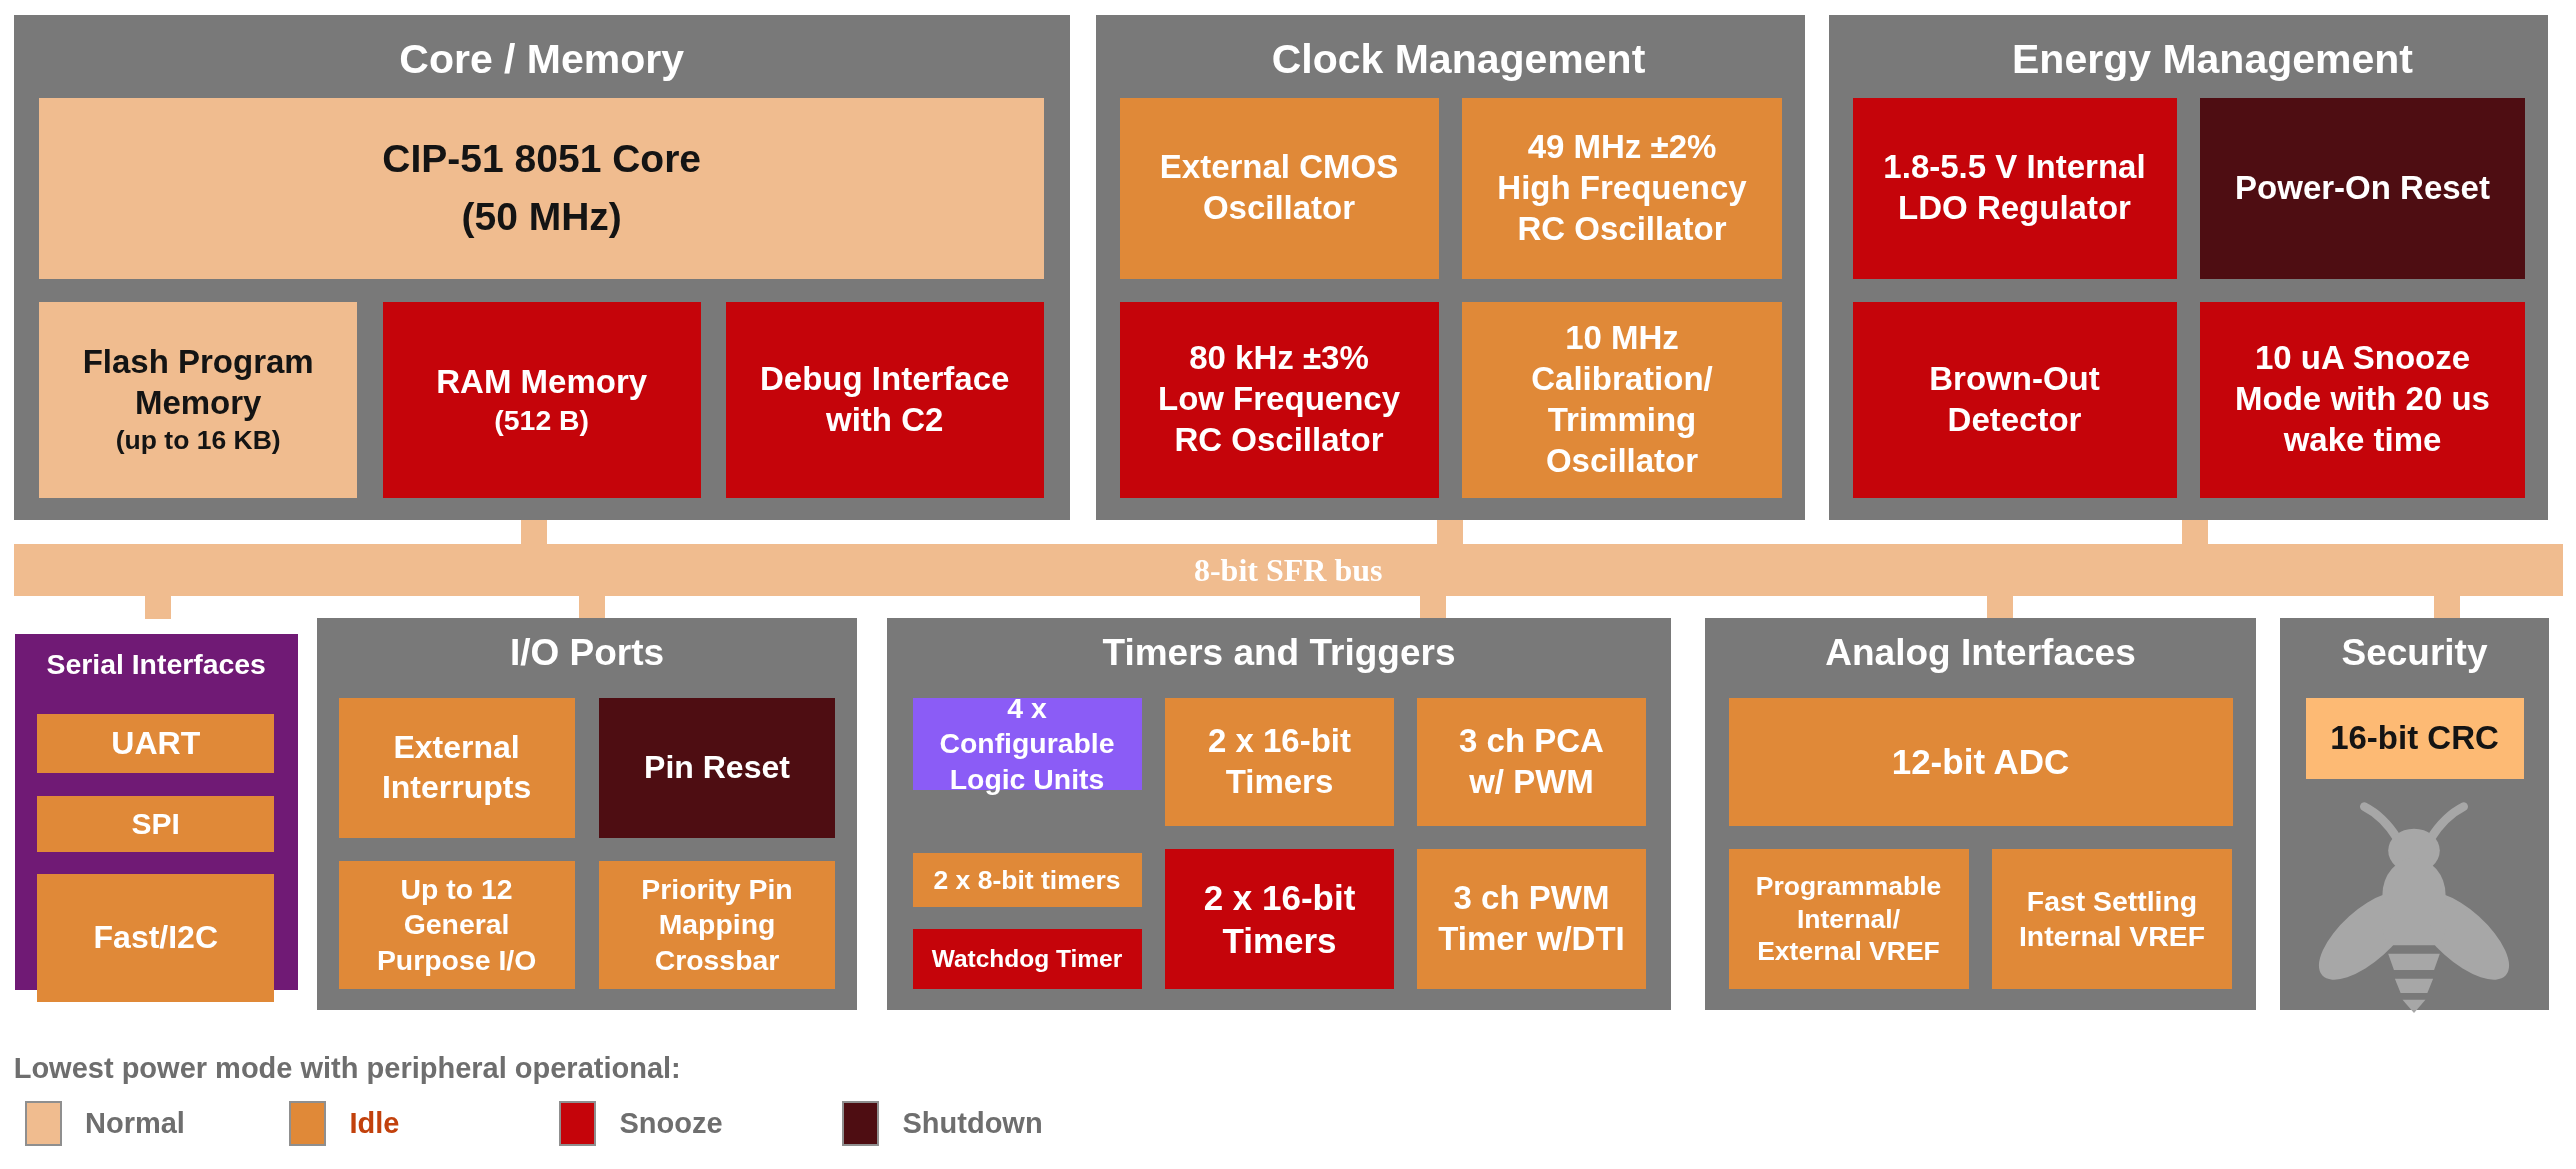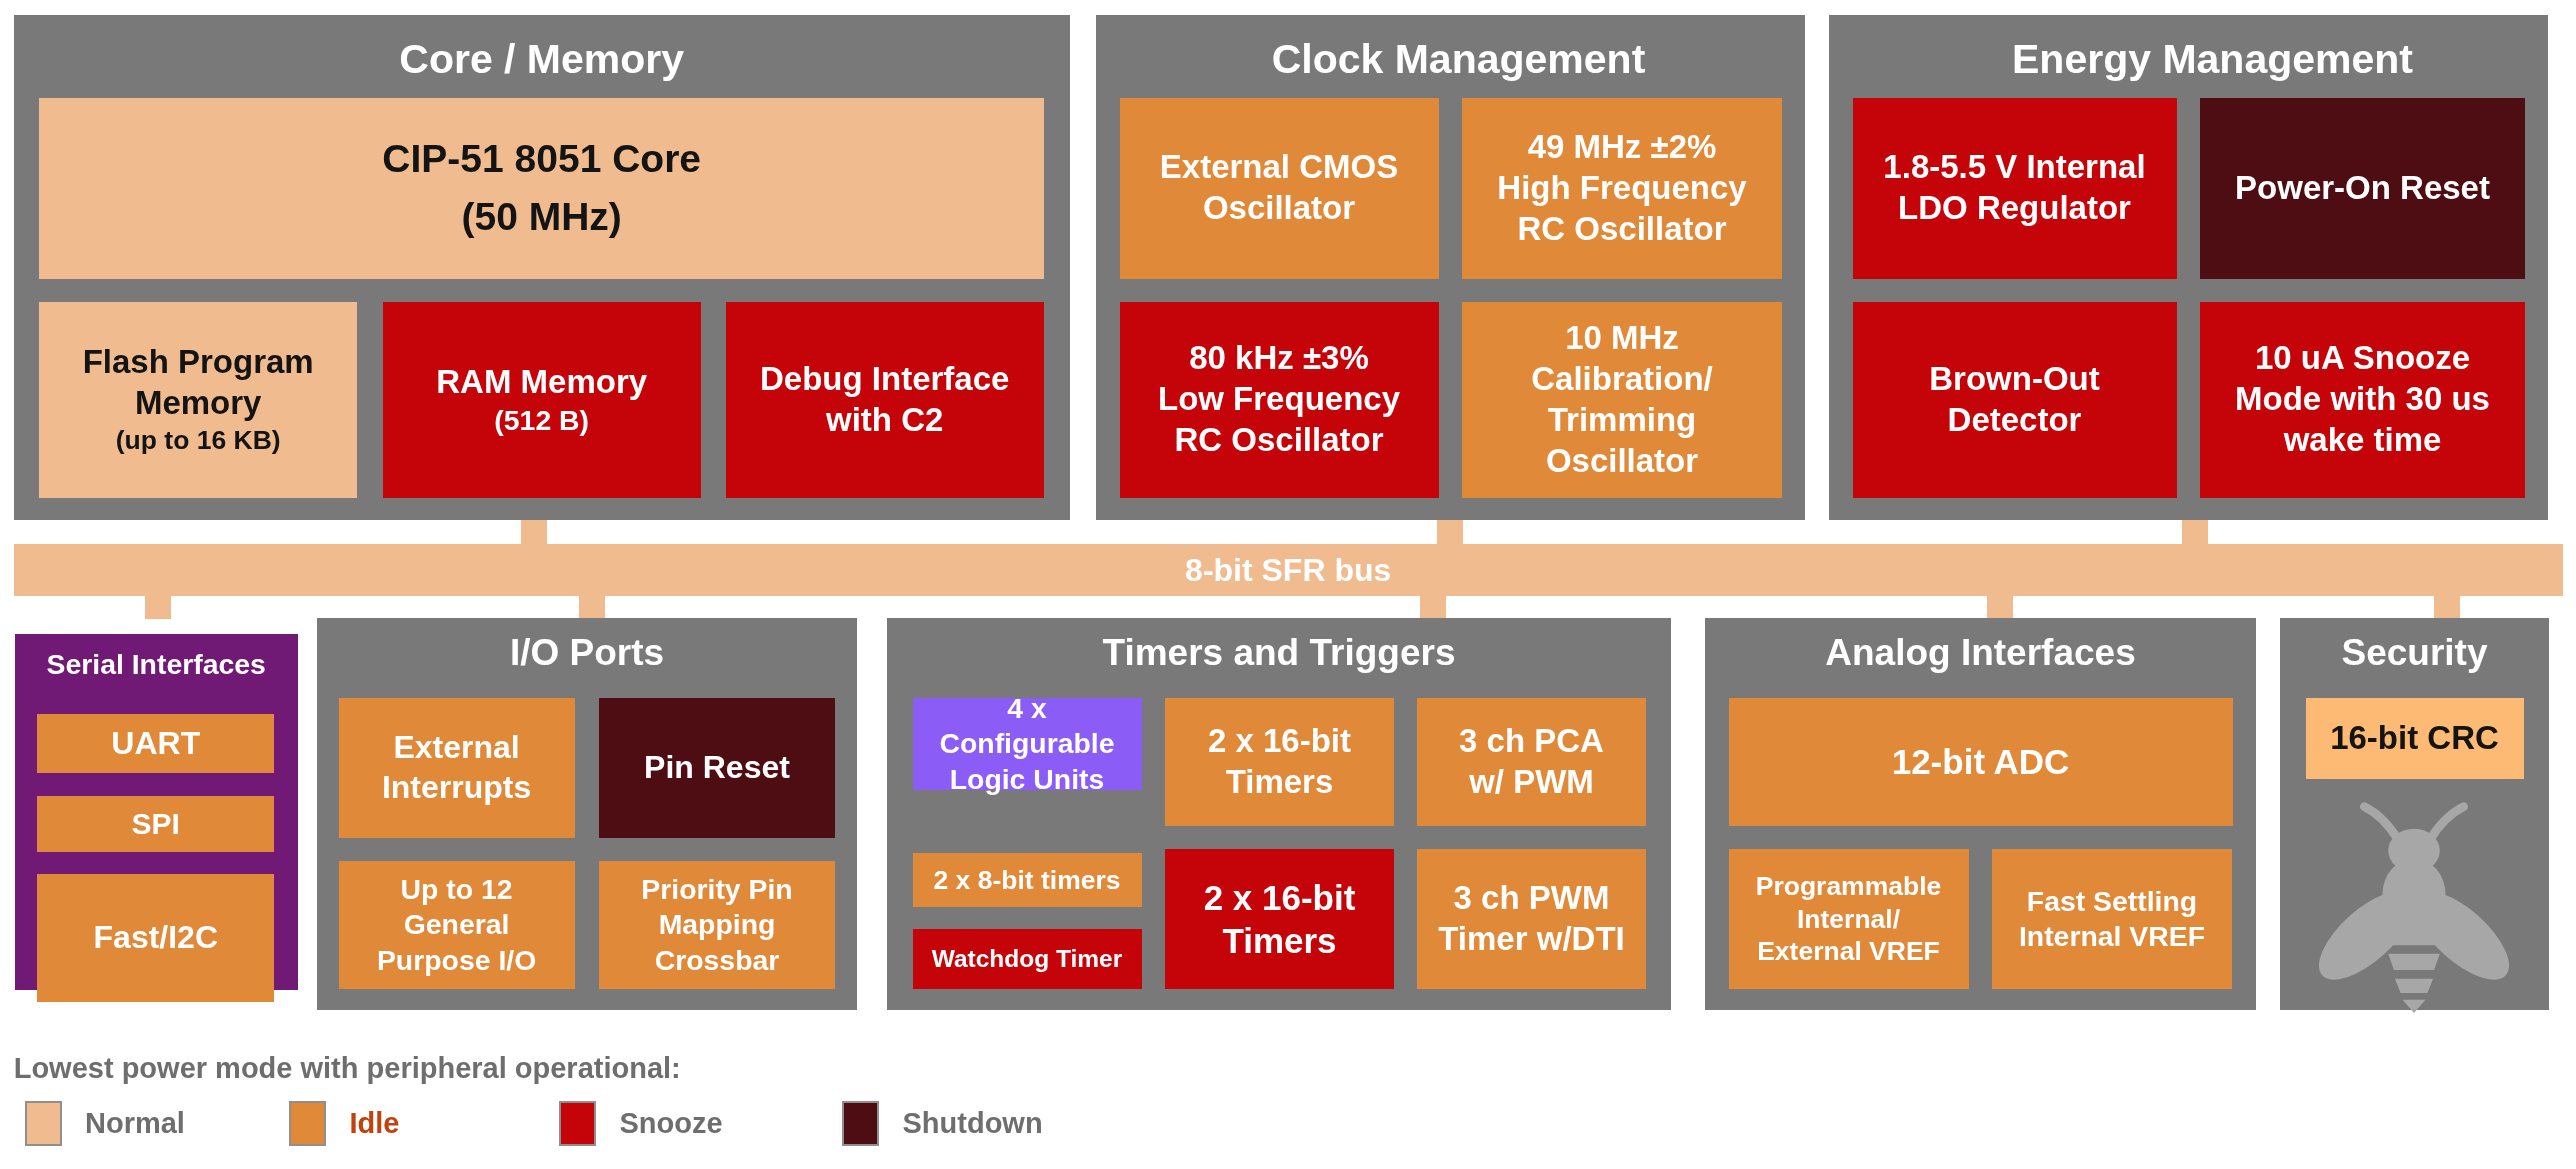--- a/index.html
+++ b/index.html
@@ -6,21 +6,21 @@
   body{font-family:"Liberation Sans", sans-serif;font-weight:bold;}
   .stage{position:relative;width:2576px;height:1169px;background:#ffffff;overflow:hidden;}
   .section{position:absolute;background:#797979;color:#ffffff;}
   .sec-title{position:absolute;left:0;right:0;text-align:center;font-weight:bold;color:#ffffff;white-space:pre-line;}
   .blk{position:absolute;display:flex;flex-direction:column;align-items:center;justify-content:center;
        text-align:center;color:#ffffff;line-height:1.24;}
   .blk span{white-space:pre-line;}
   .blk.darktext{color:#141414;}
   .cip{line-height:1.5;}
   .sub{display:block;}
-  .bus{position:absolute;display:flex;align-items:center;justify-content:center;color:#ffffff;}
+  .bus{position:absolute;display:flex;align-items:center;justify-content:center;color:#ffffff;font-family:Liberation Serif, serif;}
   .stub{position:absolute;}
   .legend-title{position:absolute;font-weight:bold;white-space:pre-line;}
   .legend-item{position:absolute;display:flex;align-items:center;}
   .swatch{width:37px;height:45px;border:2.9px solid #8f8f8f;box-sizing:border-box;margin-right:23.5px;flex:0 0 auto;}
   .legend-label{font-size:29px;line-height:45px;}
   .bee{position:absolute;}
 </style>
 </head>
 <body>
 
@@ -79,21 +79,21 @@
     </div>
     <div class="blk" style="left: 371px; top: 83px; width: 325px; height: 181px; font-size: 33px; background: rgb(78, 13, 18);">
       <span>Power-On Reset</span>
     </div>
     <div class="blk" style="left: 23.5px; top: 287px; width: 324px; height: 196px; font-size: 33px; background: rgb(197, 4, 10);">
       <span>Brown-Out
 Detector</span>
     </div>
     <div class="blk" style="left: 371px; top: 287px; width: 325px; height: 196px; font-size: 33px; background: rgb(197, 4, 10);">
       <span>10 uA Snooze
-Mode with 30 us
+Mode with 20 us
 wake time</span>
     </div>
   </div>
 
   <div class="stub" style="left: 521px; top: 520px; width: 25.5px; height: 25.5px; background: rgb(240, 188, 143);"></div>
   <div class="stub" style="left: 1437px; top: 520px; width: 25.5px; height: 25.5px; background: rgb(240, 188, 143);"></div>
   <div class="stub" style="left: 2182px; top: 520px; width: 25.5px; height: 25.5px; background: rgb(240, 188, 143);"></div>
 
   <div class="bus" style="left: 13.7px; top: 544px; width: 2549px; height: 52px; font-size: 32px; background: rgb(240, 188, 143);">
     <span>8-bit SFR bus</span>

